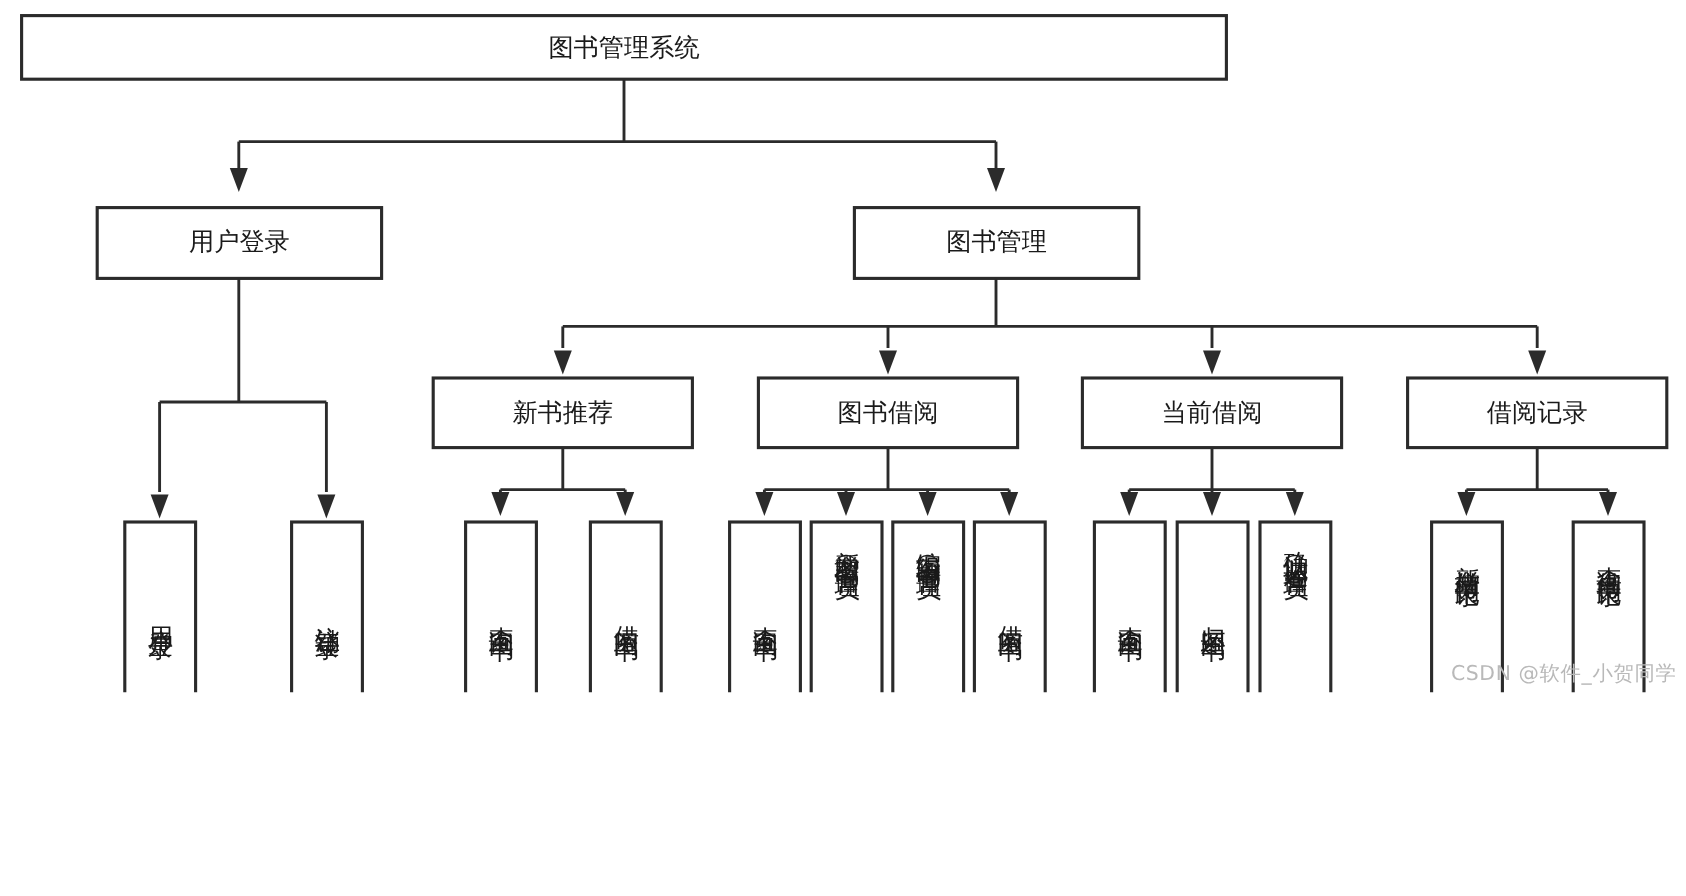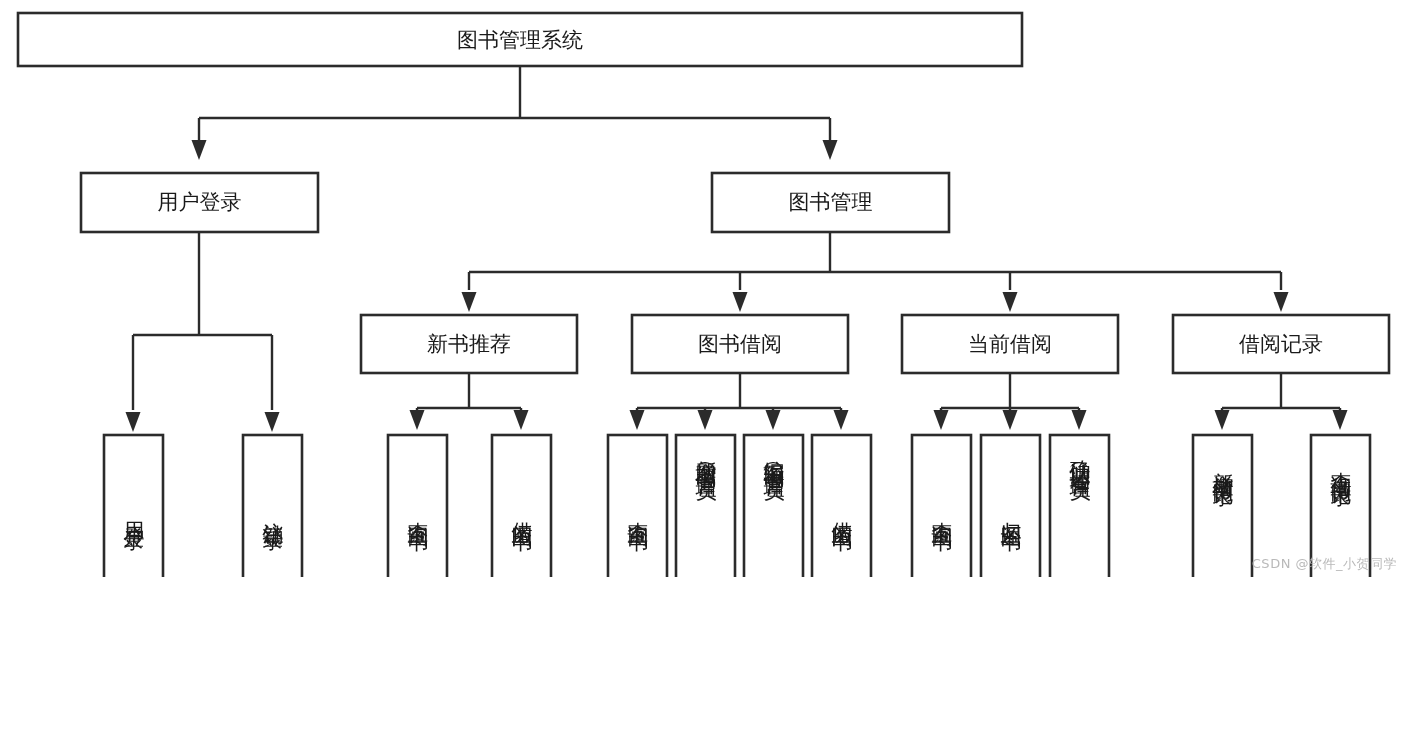--- a/index.html
+++ b/index.html
@@ -67,21 +67,21 @@
     line-height: 1.18;
     color: #1a1a1a;
     letter-spacing: 3px;
     white-space: nowrap;
   }
   .watermark {
     position: absolute;
     right: 8px;
     bottom: 4px;
     font-family: "DejaVu Sans", "Liberation Sans", sans-serif;
-    font-size: 13px;
+    font-size: 17px;
     color: #b9b9b9;
     letter-spacing: 0.5px;
     white-space: nowrap;
     pointer-events: none;
     text-align: center;
   }
 </style>
 </head>
 <body>
 

